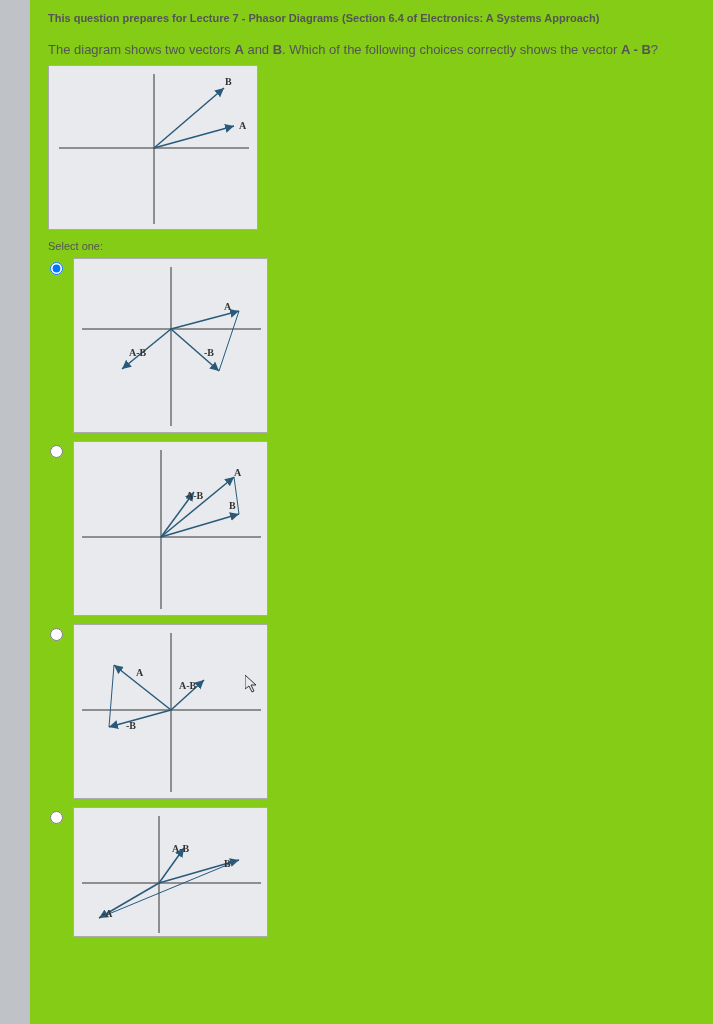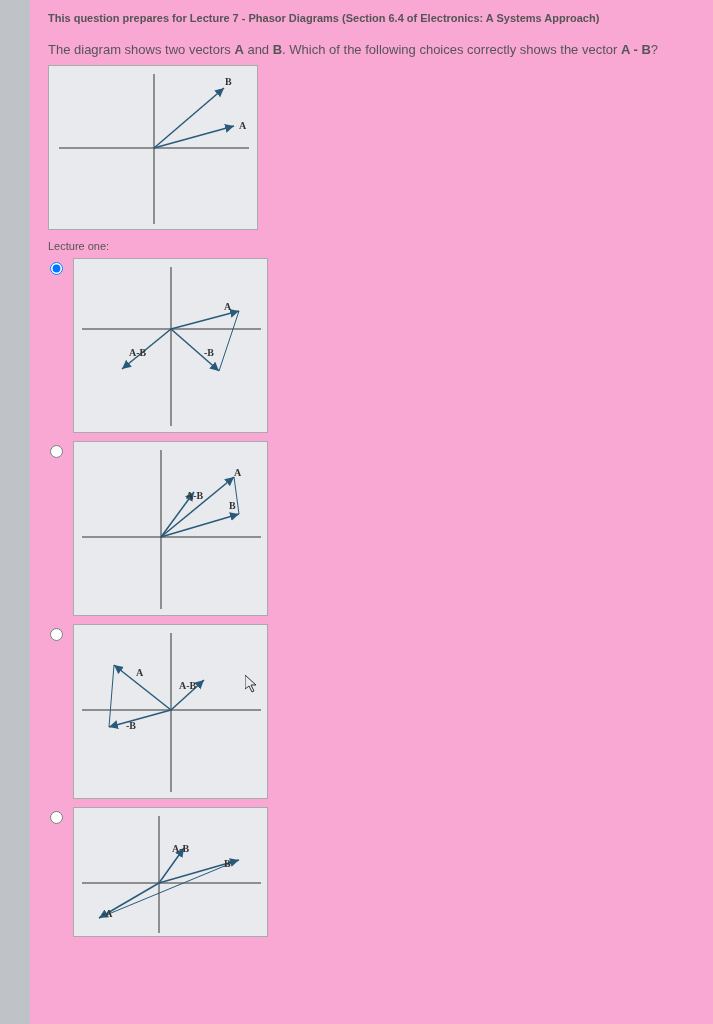--- a/index.html
+++ b/index.html
@@ -12,21 +12,21 @@
     color: #444;
     position: relative;
     overflow: hidden;
   }
   .page {
     position: absolute;
     left: 30px;
     top: 0;
     right: 0;
     bottom: 0;
-    background: #f9a8d4;
+    background: #84cc16;
     padding: 12px 18px;
   }
   .title {
     font-weight: bold;
     font-size: 11px;
     color: #555;
     margin-bottom: 18px;
   }
   .prompt {
     font-size: 13px;
@@ -105,21 +105,21 @@
           <path d="M0,0 L6,3 L0,6 Z" fill="#2a5a7a"></path>
         </marker>
       </defs>
       <line x1="105" y1="82" x2="185" y2="60" stroke="#2a5a7a" stroke-width="1.5" marker-end="url(#arr)"></line>
       <line x1="105" y1="82" x2="175" y2="22" stroke="#2a5a7a" stroke-width="1.5" marker-end="url(#arr)"></line>
     </svg>
     <div class="vec-label" style="left:190px;top:54px">A</div>
     <div class="vec-label" style="left:176px;top:10px">B</div>
   </div>
 
-  <div class="select-label">Lecture one:</div>
+  <div class="select-label">Select one:</div>
 
   <div class="option-row">
     <input type="radio" class="radio" name="ans" checked="" style="">
     <div class="option-box">
       <svg width="195" height="175">
         <line x1="8" y1="70" x2="187" y2="70" stroke="#333" stroke-width="1"></line>
         <line x1="97" y1="8" x2="97" y2="167" stroke="#333" stroke-width="1"></line>
         <defs>
             <marker id="a1" markerWidth="8" markerHeight="8" refX="6" refY="3" orient="auto">
               <path d="M0,0 L6,3 L0,6 Z" fill="#2a5a7a"></path>

